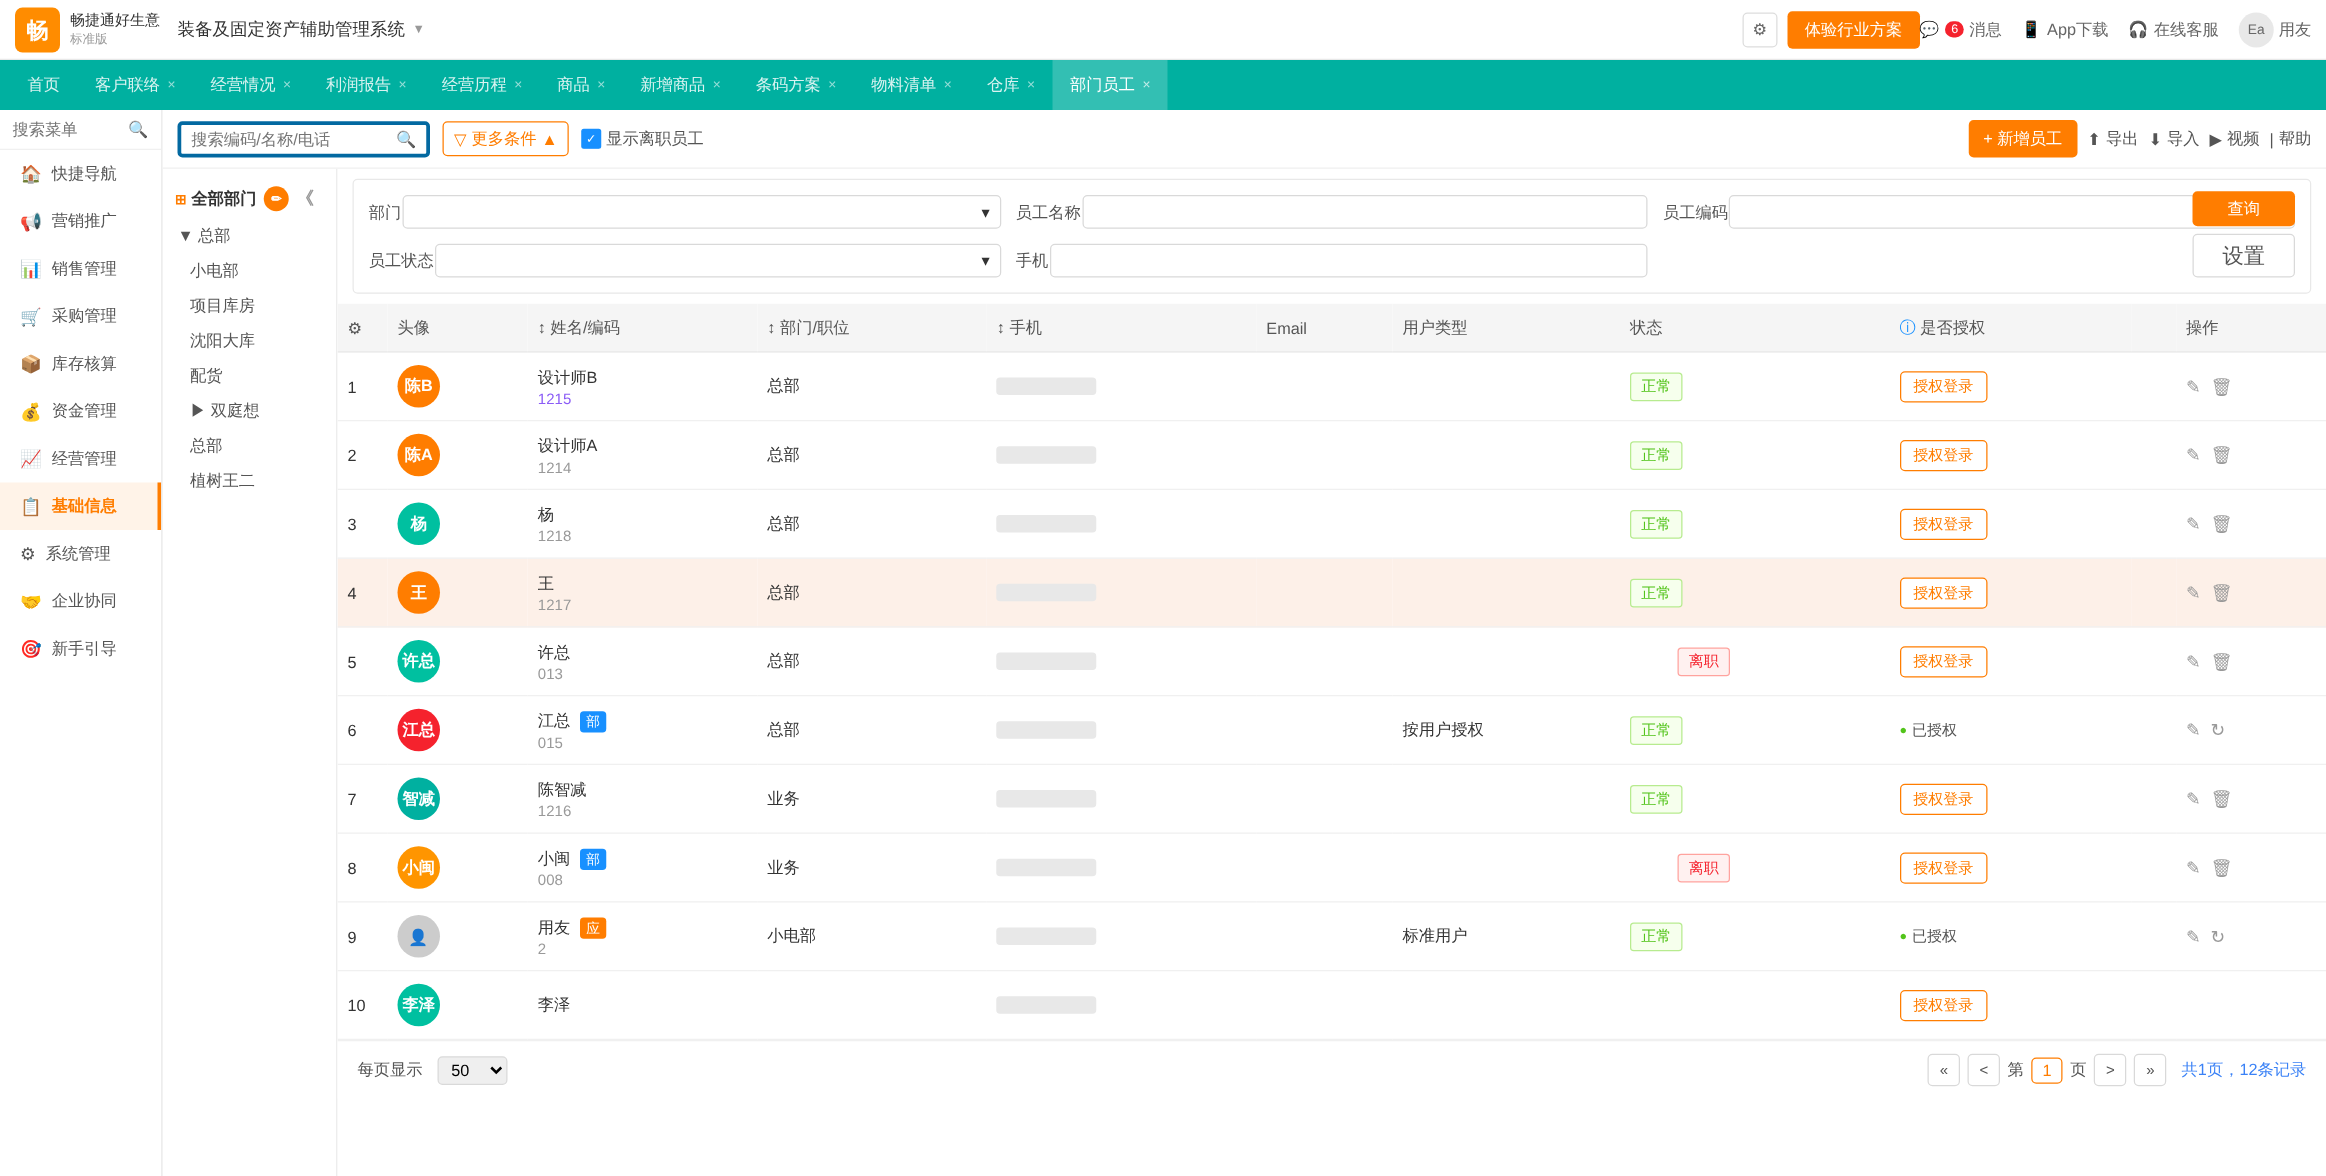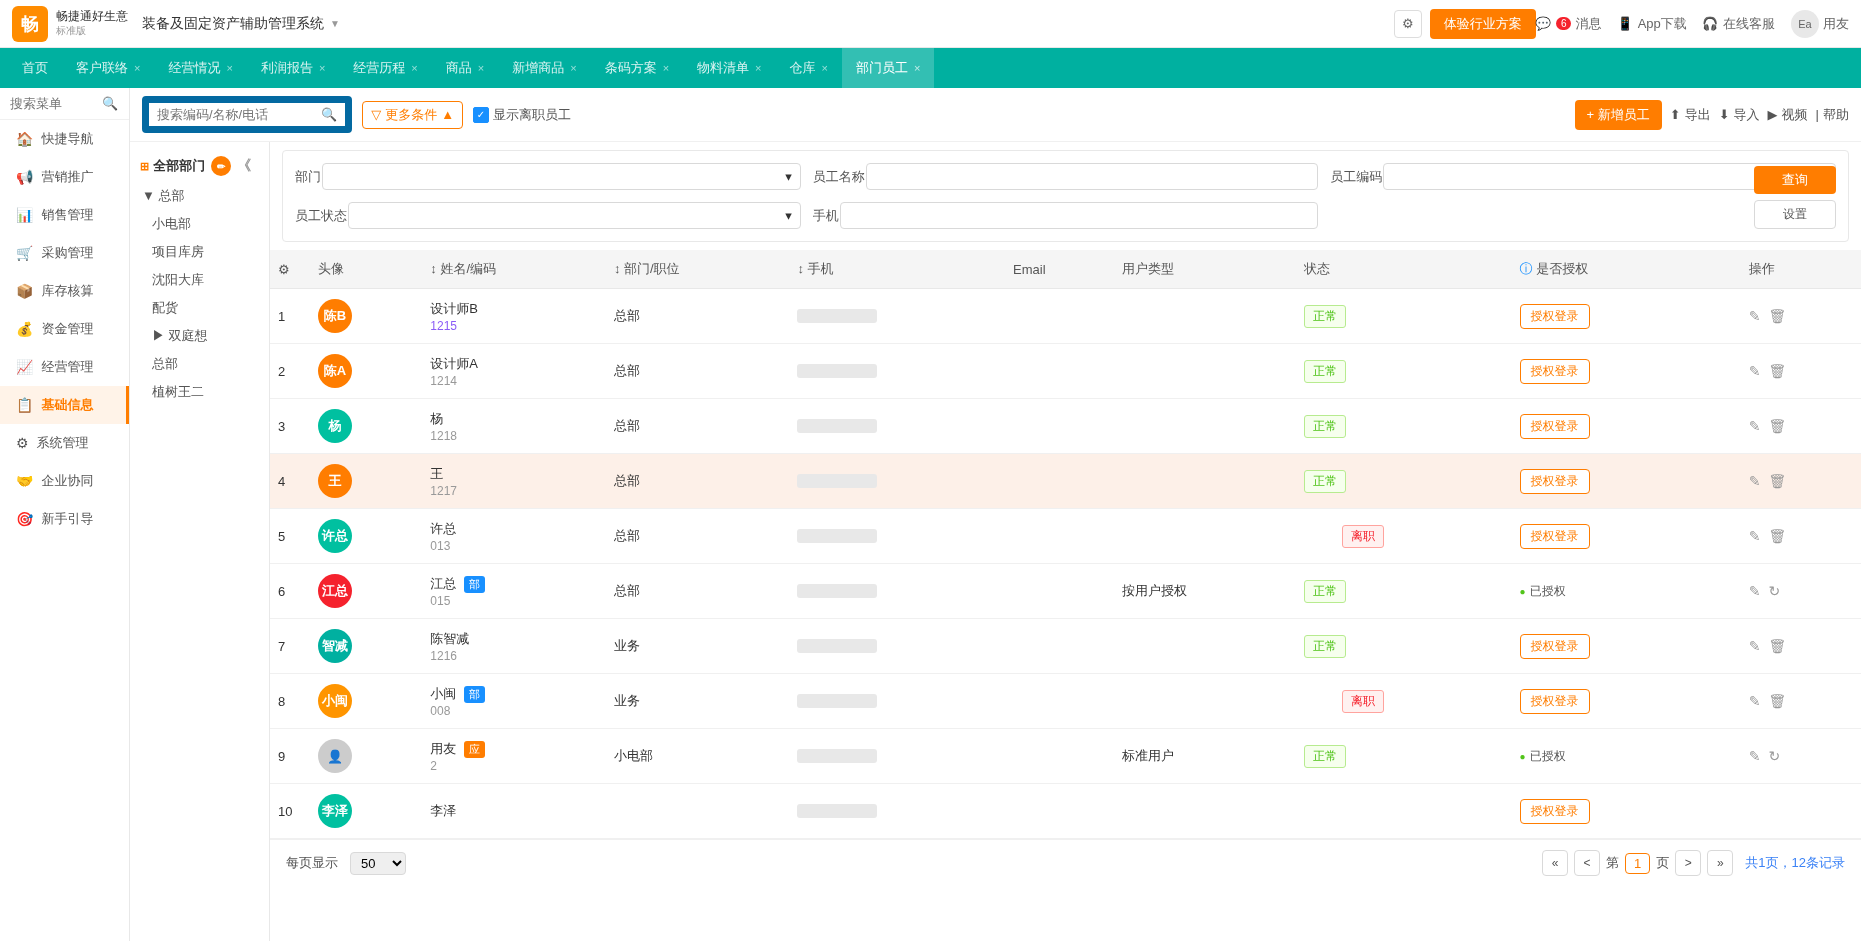--- a/index.html
+++ b/index.html
@@ -44,37 +44,37 @@
     
     .dept-tree { width: 140px; background: #fff; border-right: 1px solid #e8e8e8; overflow-y: auto; flex-shrink: 0; padding: 8px 0; }
     .dept-tree-header { display: flex; align-items: center; padding: 6px 10px; font-size: 13px; font-weight: bold; color: #333; }
     .dept-tree-header .edit-icon { margin-left: 6px; width: 20px; height: 20px; background: #ff7d00; border-radius: 50%; color: #fff; font-size: 10px; display: flex; align-items: center; justify-content: center; cursor: pointer; }
     .dept-tree-header .collapse-icon { margin-left: auto; color: #999; cursor: pointer; font-size: 14px; }
     .tree-item { padding: 5px 12px; cursor: pointer; color: #555; font-size: 13px; }
     .tree-item.level2 { padding-left: 22px; }
 
     
     .table-area { flex: 1; overflow: auto; background: #fff; }
-    .search-input { display: flex; align-items: center; border: 7px solid #0369a1; border-radius: 4px; padding: 4px 8px; gap: 4px; }
+    .search-input { display: flex; align-items: center; border: 3px solid #0369a1; border-radius: 4px; padding: 4px 8px; gap: 4px; }
     .search-input input { border: none; outline: none; font-size: 13px; width: 160px; }
     .filter-btn { display: flex; align-items: center; gap: 4px; color: #ff7d00; cursor: pointer; font-size: 13px; border: 1px solid #ff7d00; border-radius: 4px; padding: 4px 8px; }
     .show-inactive { display: flex; align-items: center; gap: 4px; color: #555; font-size: 13px; cursor: pointer; }
     .toolbar-right { margin-left: auto; display: flex; align-items: center; gap: 8px; }
     .btn-add { background: #ff7d00; color: #fff; border: none; border-radius: 4px; padding: 6px 12px; cursor: pointer; font-size: 13px; }
     .btn-action { display: flex; align-items: center; gap: 4px; color: #555; font-size: 13px; cursor: pointer; }
 
     
     .filter-form { background: #fff; border: 1px solid #e8e8e8; border-radius: 4px; margin: 8px 12px; padding: 12px; display: grid; grid-template-columns: 1fr 1fr 1fr; gap: 12px; position: relative; }
     .filter-row { display: flex; align-items: center; gap: 1px; }
     .filter-label { color: #555; font-size: 13px; white-space: nowrap; }
     .filter-input { flex: 1; border: 1px solid #d9d9d9; border-radius: 4px; padding: 5px 8px; font-size: 13px; outline: none; }
     .filter-select { flex: 1; border: 1px solid #d9d9d9; border-radius: 4px; padding: 5px 8px; font-size: 13px; outline: none; background: #fff; display: flex; align-items: center; justify-content: space-between; cursor: pointer; }
     .filter-actions { position: absolute; right: 12px; bottom: 12px; display: flex; flex-direction: column; gap: 6px; }
     .btn-query { background: #ff7d00; color: #fff; border: none; border-radius: 4px; padding: 5px 28px; cursor: pointer; font-size: 13px; }
-    .btn-reset { background: #fff; color: #555; border: 1px solid #d9d9d9; border-radius: 4px; padding: 5px 16px; cursor: pointer; font-size: 12px; }
+    .btn-reset { background: #fff; color: #555; border: 1px solid #d9d9d9; border-radius: 4px; padding: 5px 16px; cursor: pointer; font-size: 17px; }
 
     
     .data-table { width: 100%; border-collapse: collapse; }
     .data-table th { background: #f5f5f5; padding: 10px 8px; text-align: left; font-weight: normal; color: #555; font-size: 13px; border-bottom: 1px solid #e8e8e8; white-space: nowrap; }
     .data-table td { padding: 10px 8px; border-bottom: 1px solid #f0f0f0; font-size: 13px; color: #333; vertical-align: middle; }
     .data-table tr.highlighted { background: #fdf0e8; }
     .avatar-circle { width: 34px; height: 34px; border-radius: 50%; display: flex; align-items: center; justify-content: center; color: #fff; font-size: 13px; font-weight: bold; flex-shrink: 0; }
     .status-badge { display: inline-block; padding: 2px 8px; border-radius: 3px; font-size: 12px; }
     .status-normal { color: #52c41a; border: 1px solid #b7eb8f; background: #f6ffed; }
     .status-resigned { color: #f5222d; border: 1px solid #ffa39e; background: #fff1f0; margin-left: 38px; }

